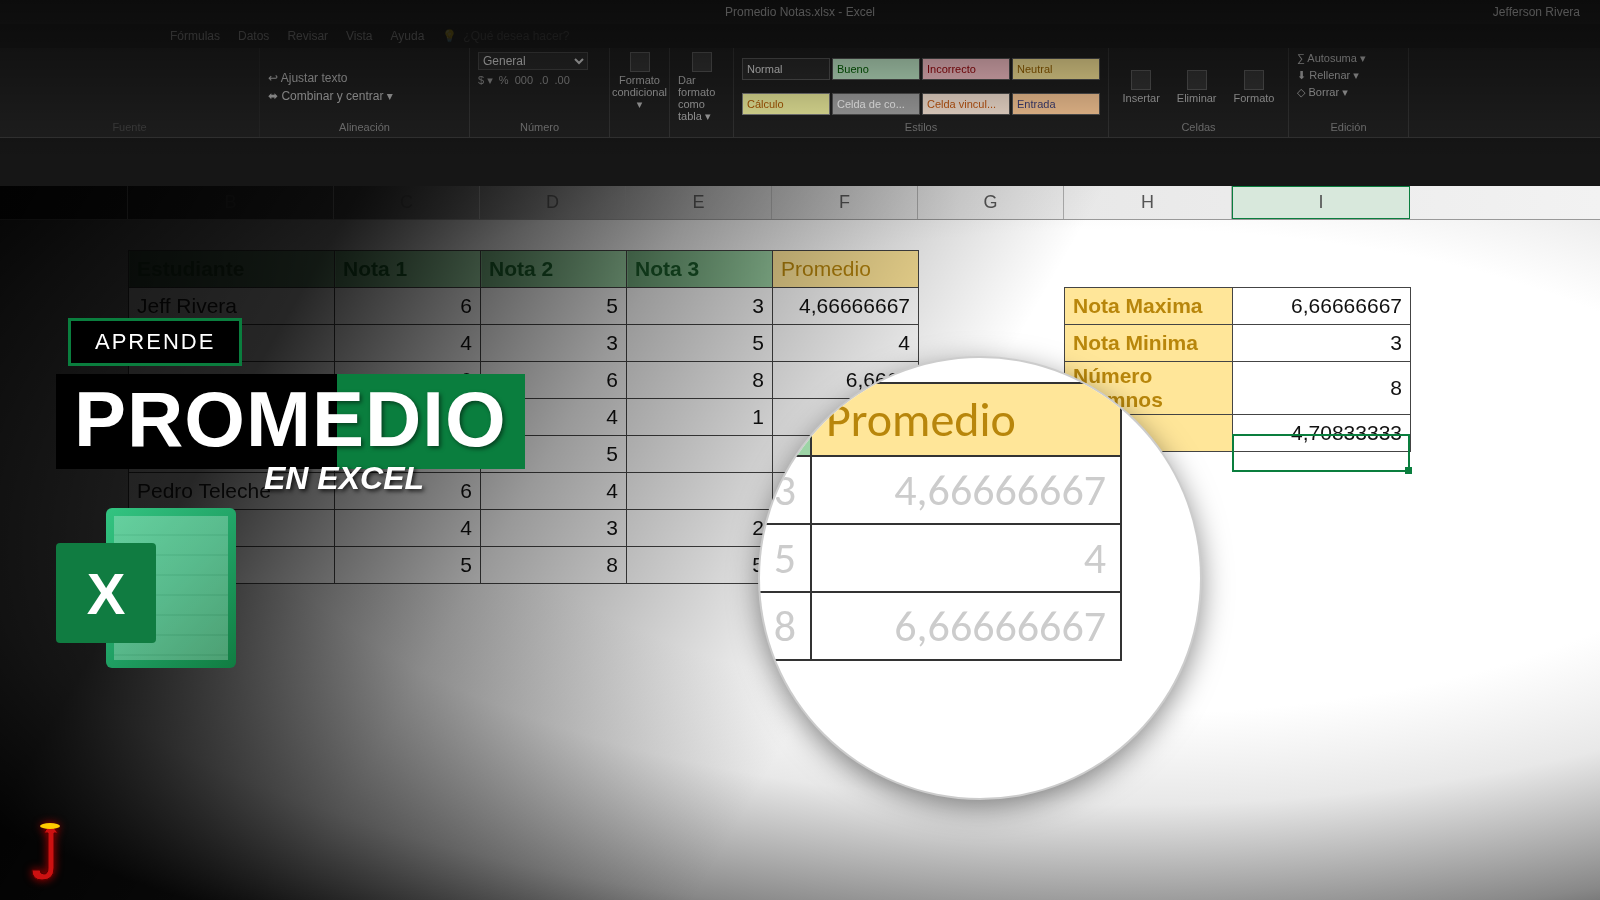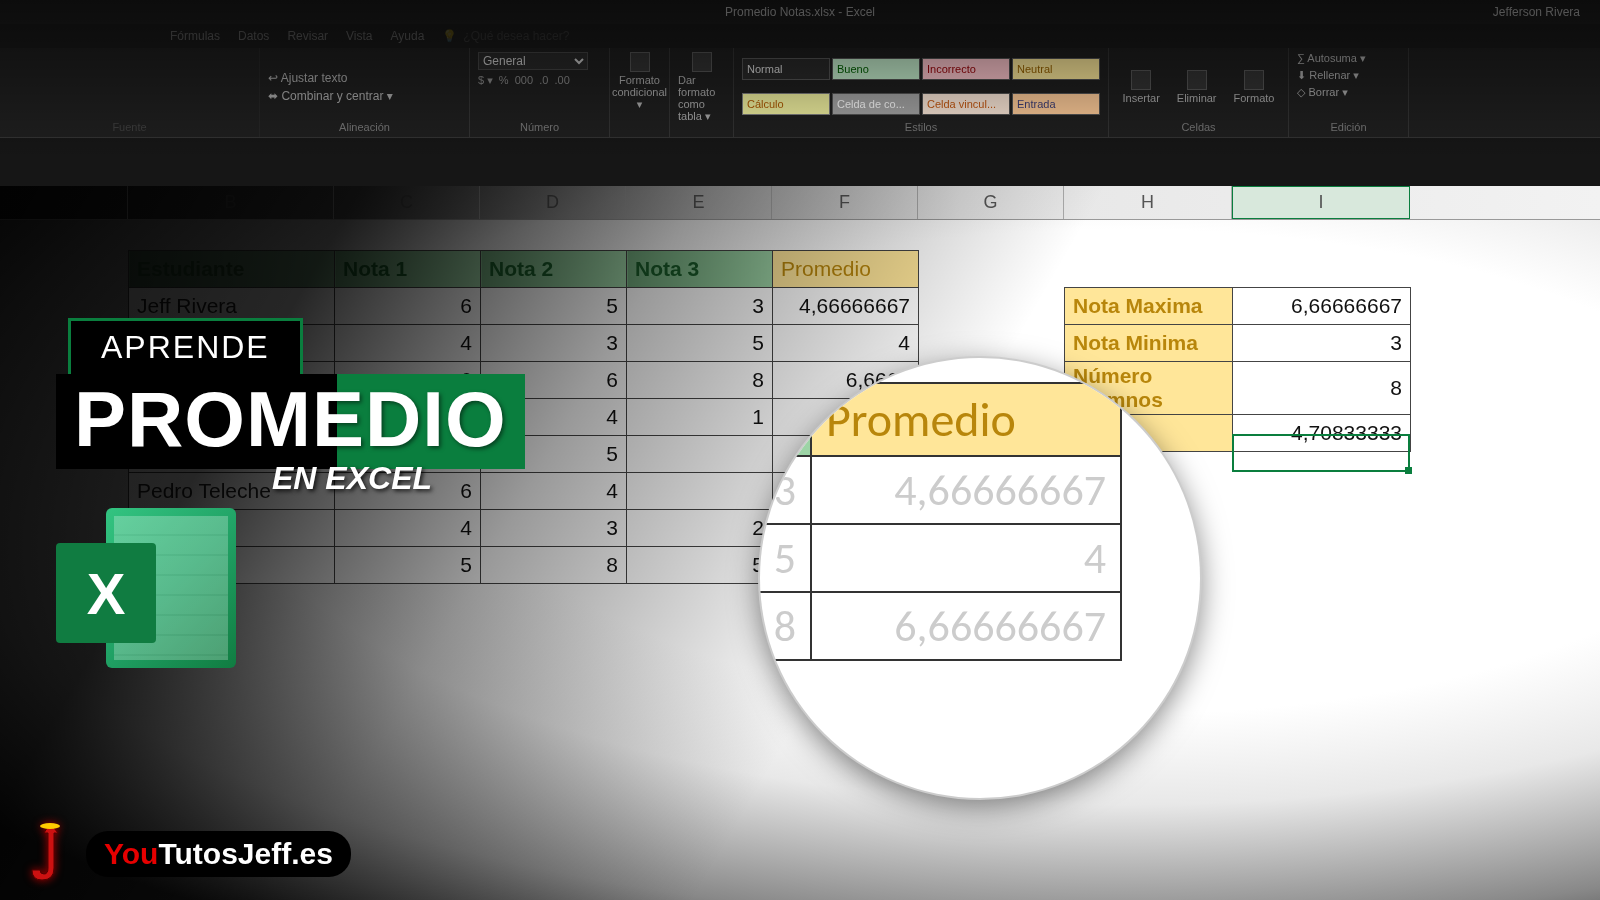--- a/index.html
+++ b/index.html
@@ -150,32 +150,32 @@
     top:248px;left:1232px;width:178px;height:38px;
     border:2px solid #0a7e3e;
     pointer-events:none;
   }
   .selcell::after{content:"";position:absolute;bottom:-4px;right:-4px;width:7px;height:7px;background:#0a7e3e;}
 
   
   .overlay-aprende{
     position:absolute;top:318px;left:68px;
     border:3px solid #0a7e3e;background:#000;
-    color:#fff;font-size:32px;font-weight:500;
-    padding:8px 30px;letter-spacing:2px;
+    color:#fff;font-size:22px;font-weight:500;
+    padding:8px 24px;letter-spacing:2px;
   }
   .overlay-promedio{
     position:absolute;top:374px;left:56px;
     background:linear-gradient(to right,#000 60%,#0a7e3e 60%);
     color:#fff;font-size:78px;font-weight:800;
     padding:0 18px 4px 18px;letter-spacing:1px;
     text-shadow:2px 2px 4px rgba(0,0,0,0.5);
   }
   .overlay-enexcel{
-    position:absolute;top:460px;left:272px;
+    position:absolute;top:460px;left:264px;
     color:#fff;font-size:32px;font-style:italic;font-weight:700;
     text-shadow:2px 2px 4px rgba(0,0,0,0.8);
   }
   .excel-logo{
     position:absolute;top:508px;left:56px;width:190px;height:170px;
   }
   .excel-logo .back{position:absolute;left:50px;top:0;width:130px;height:160px;background:linear-gradient(135deg,#33c481,#21a366,#107c41);border-radius:6px;}
   .excel-logo .back::before{content:"";position:absolute;inset:8px 8px 8px 8px;background:repeating-linear-gradient(#fff,#fff 18px,#e0e0e0 18px,#e0e0e0 20px);opacity:0.25;}
   .excel-logo .front{position:absolute;left:0;top:35px;width:100px;height:100px;background:#107c41;border-radius:4px;display:flex;align-items:center;justify-content:center;color:#fff;font-size:58px;font-weight:700;}
 
@@ -452,14 +452,13 @@
     </table>
 </div>
 
 <div class="ytj">
   <div class="jicon">
     <svg viewBox="0 0 60 72">
         <path d="M30 5 L38 15 L34 15 L34 50 Q34 62 22 62 Q12 62 12 52 L20 52 Q20 56 24 56 Q28 56 28 50 L28 15 L24 15 Z" fill="#cc1111" stroke="#550000" stroke-width="1"></path>
         <ellipse cx="30" cy="8" rx="10" ry="3" fill="#ffcc00"></ellipse>
       </svg>
   </div>
-  <div class="pill"><span style="color:#e60000">You</span><span style="color:#fff">TutosJeff</span><span style="color:#fff">.es</span></div>
 </div>
 
 </body></html>

